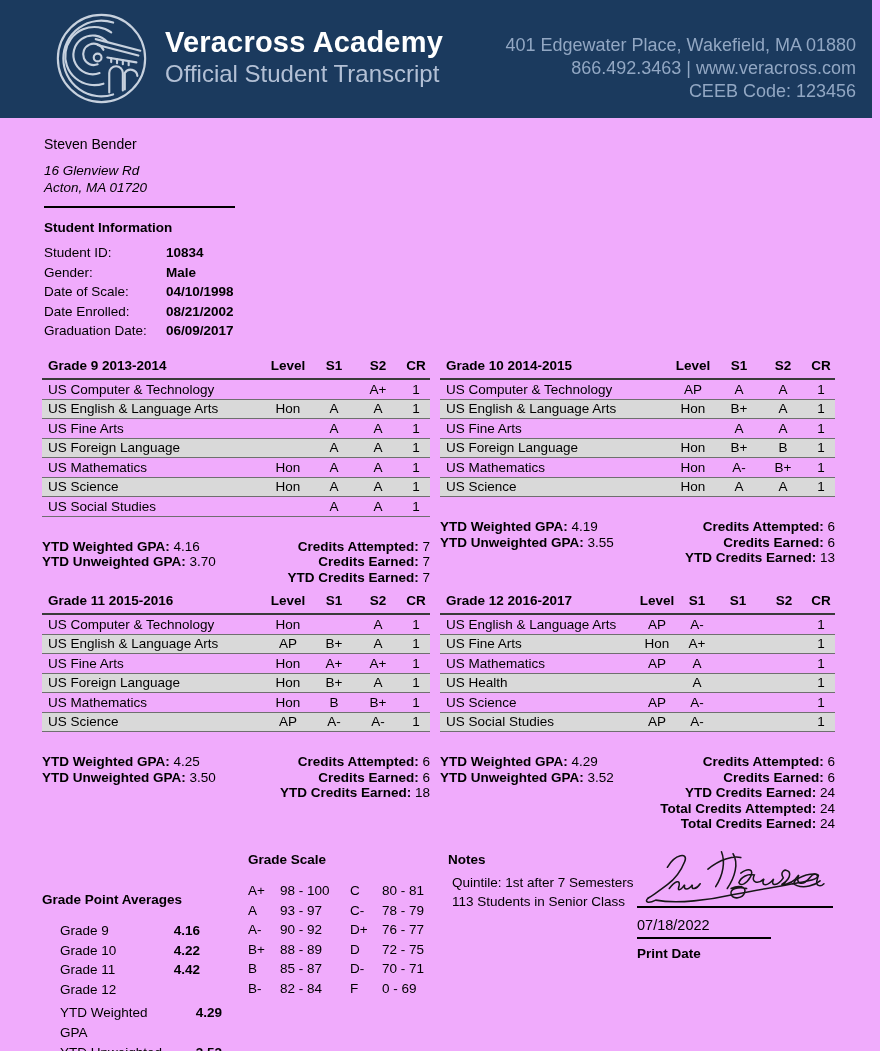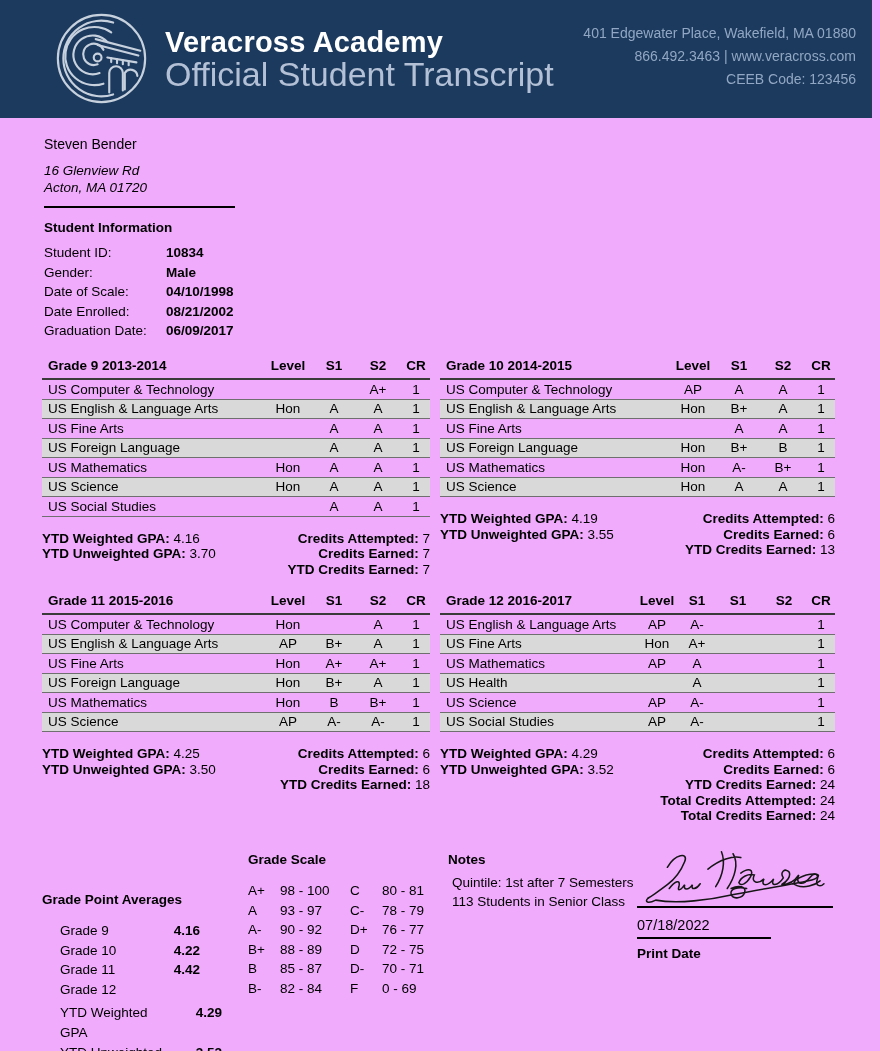--- a/index.html
+++ b/index.html
@@ -6,41 +6,41 @@
   html,body { background:#fff; }
   .page {
     position:relative; width:880px; height:1051px; background:#f0abfc;
     font-family:"Liberation Sans", sans-serif; color:#000; overflow:hidden;
   }
   
   .hdr { position:absolute; left:0; top:0; width:872px; height:118px; background:#1b3a5e; }
   .logo { position:absolute; left:53px; top:10px; width:97px; height:97px; }
   .hdr-titles { position:absolute; left:165px; top:27px; }
   .hdr-school { font-size:29px; font-weight:700; color:#ffffff; line-height:31px; letter-spacing:.2px; }
-  .hdr-sub { font-size:34px; font-weight:400; color:#b3c0d5; line-height:30px; margin-top:1px;text-align:center; }
-  .hdr-contact { position:absolute; right:16px; top:22px; text-align:right; font-size:14px; color:#92a7c3; line-height:23px; }
+  .hdr-sub { font-size:24px; font-weight:400; color:#b3c0d5; line-height:30px; margin-top:1px; }
+  .hdr-contact { position:absolute; right:16px; top:34px; text-align:right; font-size:18px; color:#92a7c3; line-height:23px; }
   
   .student { position:absolute; left:44px; top:132px; }
   .st-name { font-size:14px; line-height:24px; }
   .st-addr { font-style:italic; font-size:13.5px; line-height:17px; margin-top:6px; }
   .st-rule { width:191px; border-bottom:2px solid #000; margin-top:10px; }
   .st-info-title { font-weight:700; font-size:13.5px; margin-top:12px; margin-bottom:8px; }
   .sf-row { display:flex; font-size:13.5px; line-height:19.5px; }
   .sf-label { width:122px; }
   .sf-val { font-weight:700; }
   
   .gtable { position:absolute; font-size:13.5px; }
   .thead { display:flex; align-items:flex-end; font-weight:700; padding:2px 0 5px 0; border-bottom:2px solid #3a3a3a; }
   .trow { display:flex; align-items:center; height:19.5px; border-bottom:1px solid #6f6f6f; }
   .trow.alt { background:#d9d9d9; }
   .tc-name { flex:1; padding-left:6px; white-space:nowrap; overflow:hidden; }
   .tc { text-align:center; }
   .w-level{width:52px}.w-s1{width:40px}.w-s2{width:48px}.w-cr{width:28px}
   .w12-level{width:44px}.w12-s1{width:36px}.w12-s1b{width:46px}.w12-s2{width:46px}.w12-cr{width:28px}
-  .tsum { display:flex; justify-content:space-between; margin-top:14px; line-height:15.5px; }
+  .tsum { display:flex; justify-content:space-between; margin-top:22px; line-height:15.5px; }
   .tsum .r { text-align:right; }
   .tsum b { font-weight:700; }
   
   .sec-title { font-weight:700; font-size:13.5px; }
   .gpa { position:absolute; left:42px; top:892px; font-size:13.5px; }
   .gpa-rows { margin-top:14px; }
   .gpa-row { display:flex; margin-left:18px; line-height:19.6px; }
   .gpa-row .lbl { width:95px; }
   .gpa-row .val { width:45px; text-align:right; font-weight:700; }
   .gpa-row.wide { margin-top:0;justify-content:space-between; }

